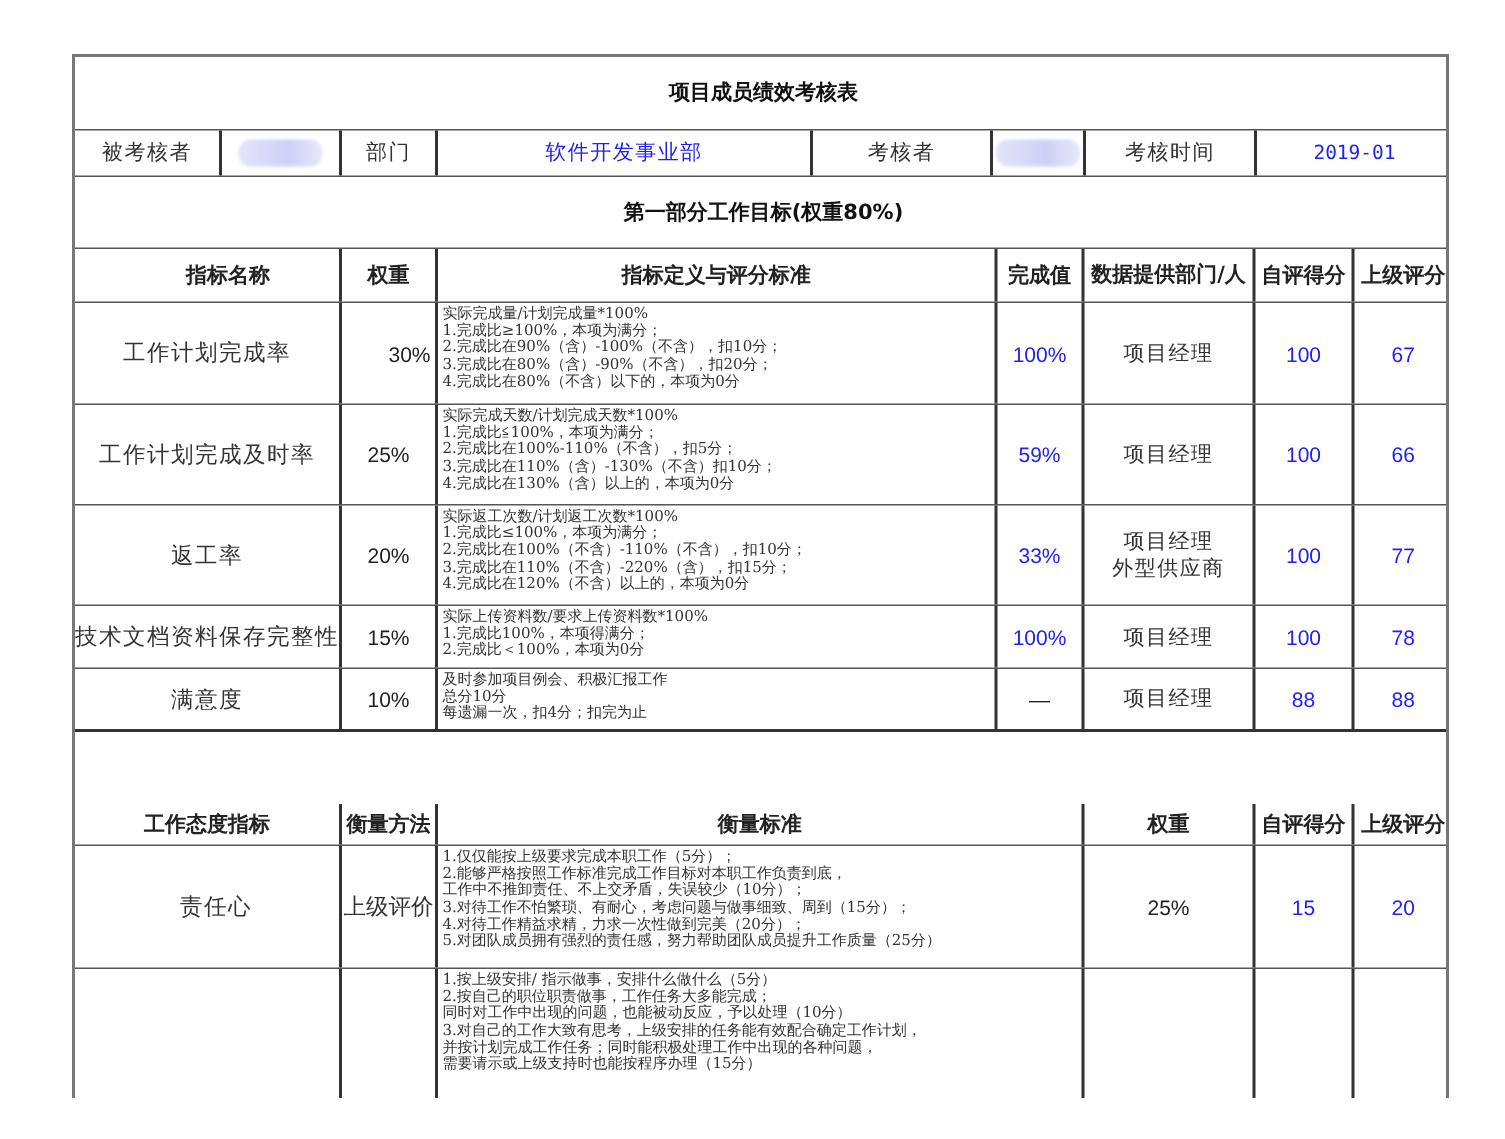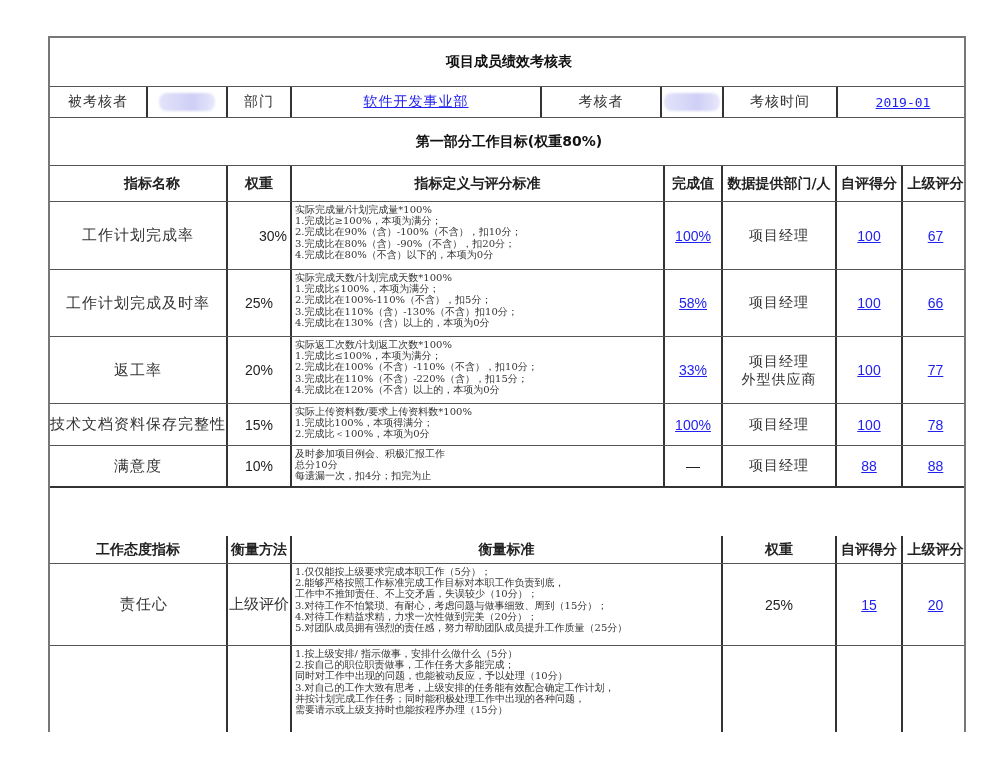--- a/index.html
+++ b/index.html
@@ -8,21 +8,21 @@
   .sheet { position: absolute; left: 48px; top: 36px; width: 918px; height: 696px; overflow: hidden;
            border-left: 2px solid #777; border-right: 2px solid #777; border-top: 2px solid #777; box-sizing: border-box; }
   .row { position: absolute; left: 0; width: 918px; box-sizing: border-box; }
   .cell { position: absolute; top: 0; bottom: 0; box-sizing: border-box; display: flex; align-items: center; justify-content: center; text-align: center; overflow: hidden; }
   .bl { border-left: 2px solid #333; }
   .bb { border-bottom: 1.5px solid #555; }
   .title { font-family: "DejaVu Sans", "Liberation Sans", sans-serif; font-weight: bold; font-size: 14px; color: #111; }
   .section { font-family: "DejaVu Sans", "Liberation Sans", sans-serif; font-weight: bold; font-size: 14px; color: #111; }
   .hdr { font-family: "DejaVu Sans", "Liberation Sans", sans-serif; font-weight: bold; font-size: 14px; color: #222; }
   .lbl { font-size: 14px; color: #333; letter-spacing: 1px; }
-  .blue { color: #2222ee; text-decoration: underline; }
+  .blue { color: #2222ee; }
   .val { font-family: "Liberation Sans", "DejaVu Sans", sans-serif; font-size: 14px; }
   .name { font-size: 15px; color: #333; letter-spacing: 1px; }
   .crit { justify-content: flex-start; align-items: flex-start; text-align: left; font-size: 10px; line-height: 11.2px; padding: 2px 0 0 3px; color: #333; flex-direction: column; white-space: pre; }
   .crit span { display: block; }
   .redact { display: inline-block; width: 56px; height: 18px; background: linear-gradient(90deg, #e4e4fb, #cfcff6 60%, #e8e8fc); border-radius: 8px; filter: blur(1px); }
   .mono { font-family: "DejaVu Sans Mono", "Liberation Mono", monospace; font-size: 13px; }
 </style>
 </head>
 <body>
 
@@ -80,21 +80,21 @@
   <div class="row bb" style="top:232px;height:67px;">
     <div class="cell name" style="left:0;width:176px;">工作计划完成及时率</div>
     <div class="cell bl val" style="left:176px;width:64px;">25%</div>
     <div class="cell bl crit" style="left:240px;width:373px;">
       <span>实际完成天数/计划完成天数*100%</span>
       <span>1.完成比≦100%，本项为满分；</span>
       <span>2.完成比在100%-110%（不含），扣5分；</span>
       <span>3.完成比在110%（含）-130%（不含）扣10分；</span>
       <span>4.完成比在130%（含）以上的，本项为0分</span>
     </div>
-    <div class="cell bl val blue" style="left:613px;width:58px;">58%</div>
+    <div class="cell bl val blue" style="left:613px;width:58px;">59%</div>
     <div class="cell bl name" style="left:671px;width:114px;font-size:14px;">项目经理</div>
     <div class="cell bl val blue" style="left:785px;width:66px;">100</div>
     <div class="cell bl val blue" style="left:851px;width:67px;">66</div>
   </div>
 
   <div class="row bb" style="top:299px;height:67px;">
     <div class="cell name" style="left:0;width:176px;">返工率</div>
     <div class="cell bl val" style="left:176px;width:64px;">20%</div>
     <div class="cell bl crit" style="left:240px;width:373px;">
       <span>实际返工次数/计划返工次数*100%</span>

